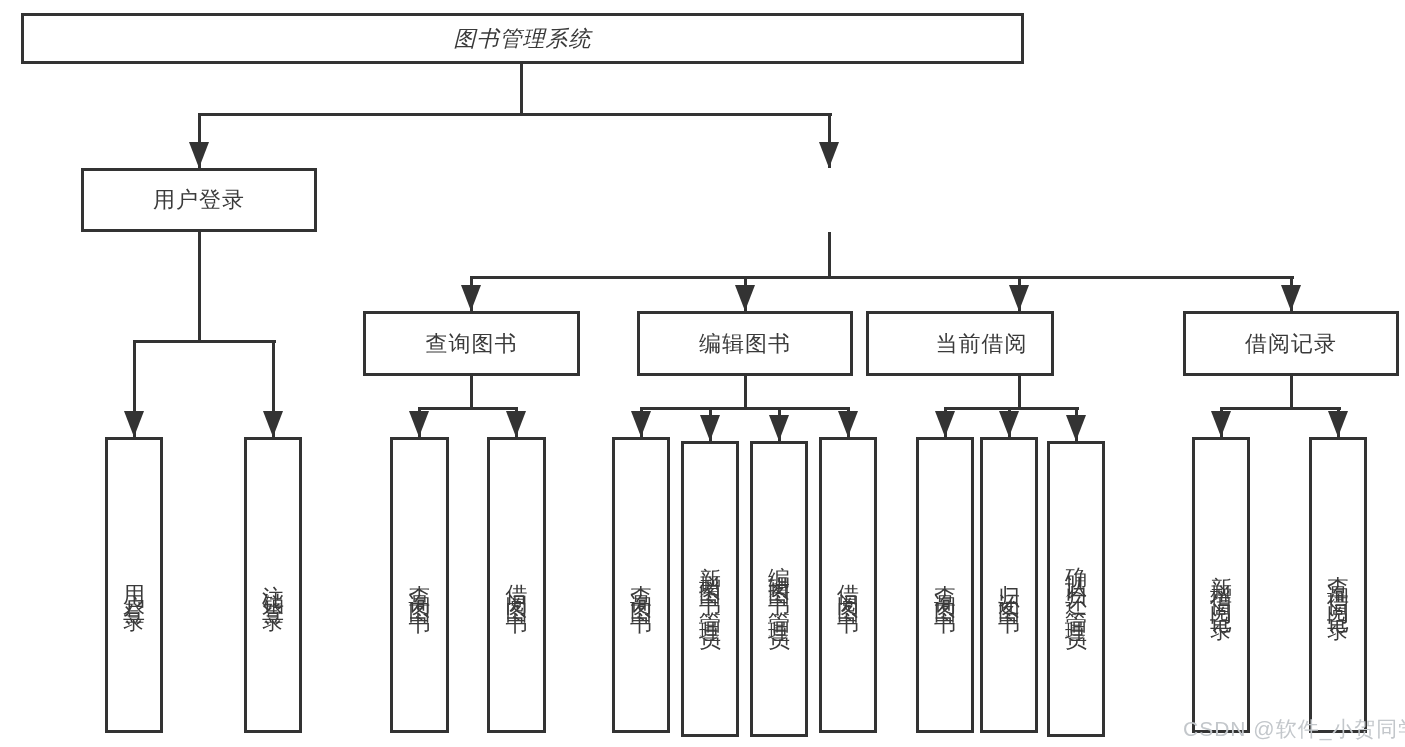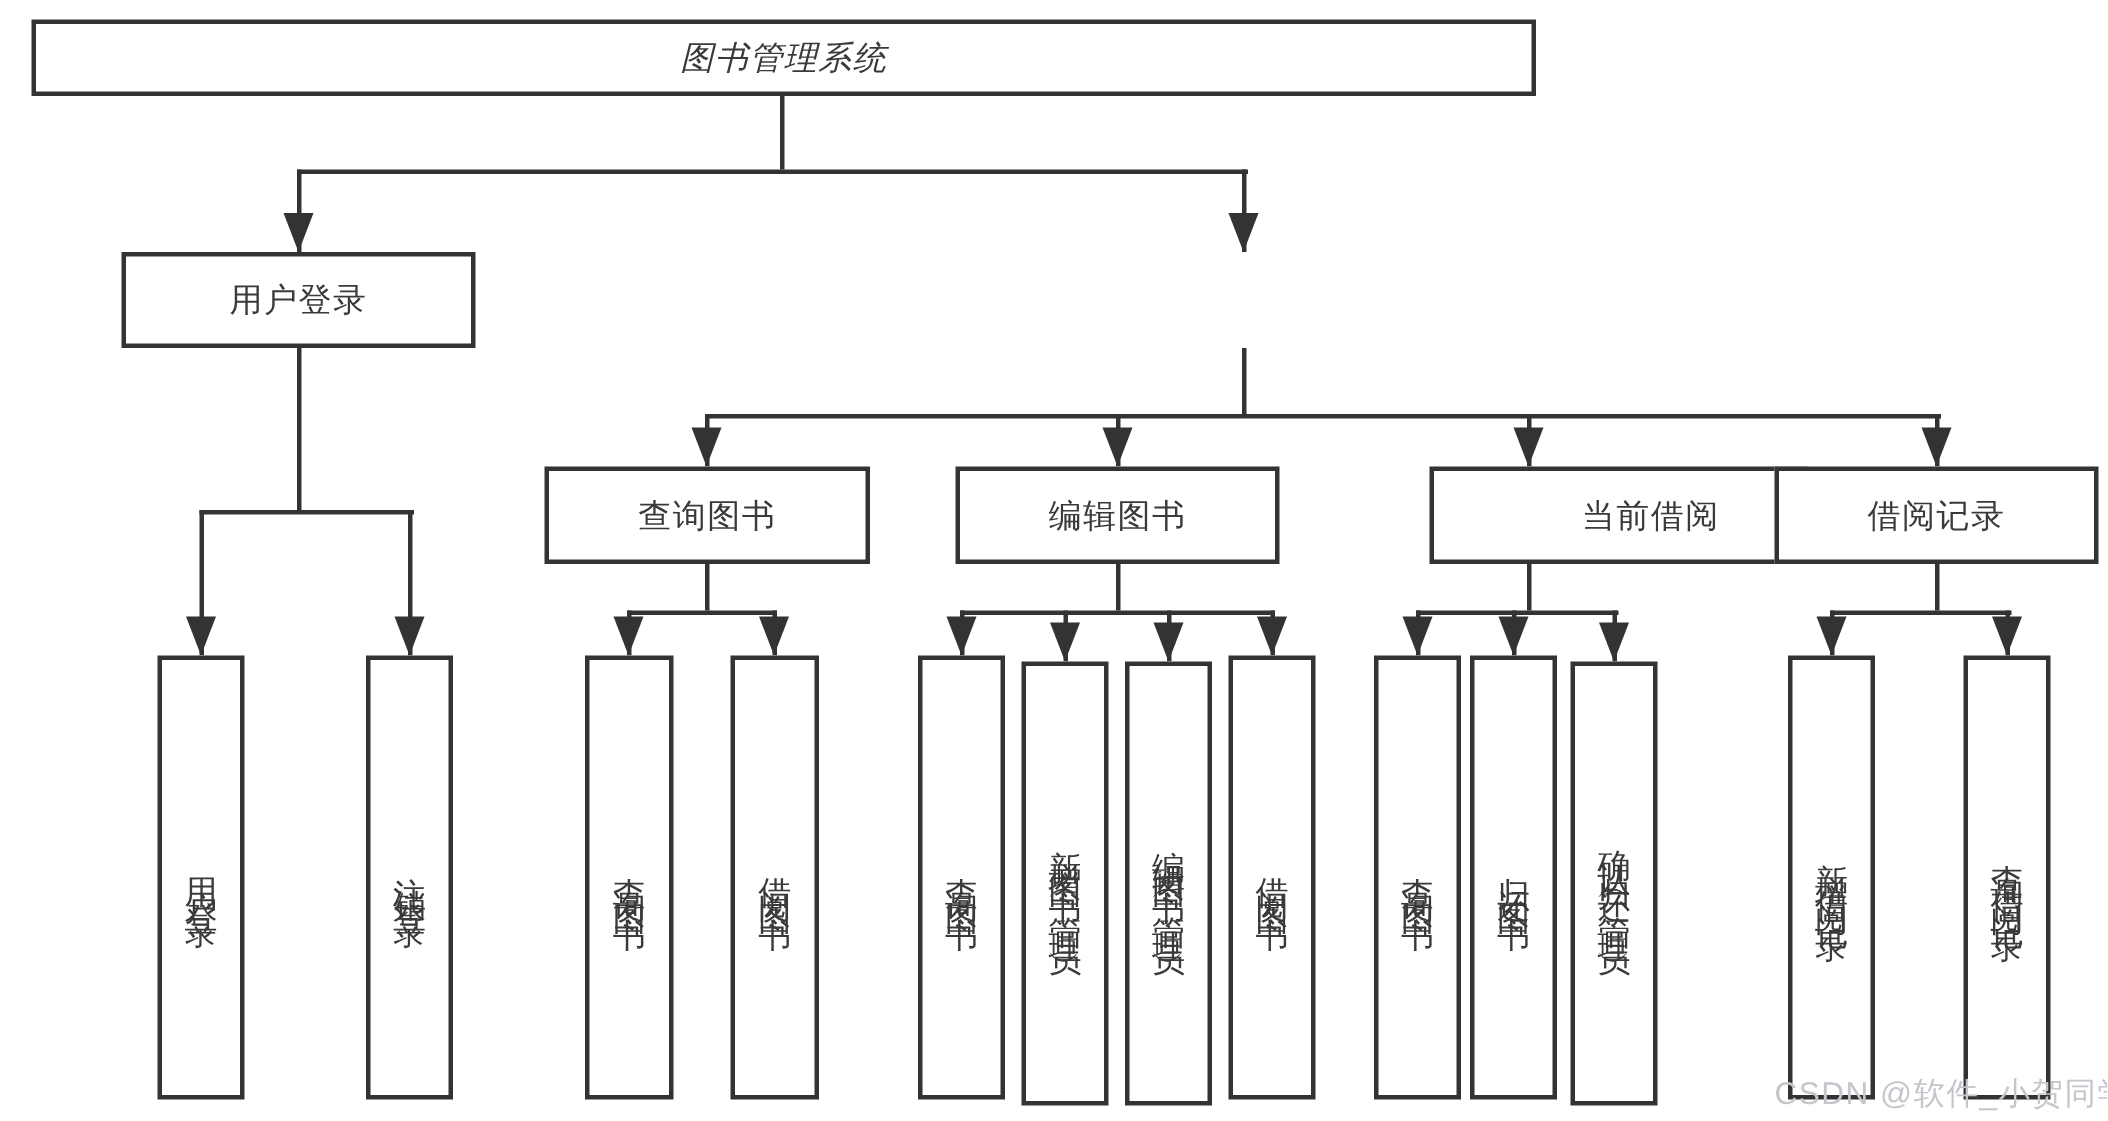--- a/index.html
+++ b/index.html
@@ -58,21 +58,21 @@
   <div class="arrow" style="left:461px;  top:285px;"></div>
   <div class="vline" style="left:744px;  top:276px; width:3px; height:35px;"></div>
   <div class="arrow" style="left:735px;  top:285px;"></div>
   <div class="vline" style="left:1018px; top:276px; width:3px; height:35px;"></div>
   <div class="arrow" style="left:1009px; top:285px;"></div>
   <div class="vline" style="left:1290px; top:276px; width:3px; height:35px;"></div>
   <div class="arrow" style="left:1281px; top:285px;"></div>
 
   <div class="node" style="left:363px;  top:311px; width:217px; height:65px;">查询图书</div>
   <div class="node" style="left:637px;  top:311px; width:216px; height:65px;">编辑图书</div>
-  <div class="node" style="left:953px;  top:311px; width:252px; height:65px;padding-left:43px;">当前借阅</div>
+  <div class="node" style="left:866px;  top:311px; width:188px; height:65px;padding-left:43px;">当前借阅</div>
   <div class="node" style="left:1183px; top:311px; width:216px; height:65px;">借阅记录</div>
 
   <div class="vline" style="left:470px; top:376px; width:3px; height:31px;"></div>
   <div class="hline" style="left:418px; top:407px; width:100px; height:3px;"></div>
   <div class="vline" style="left:418px; top:407px; width:3px; height:30px;"></div>
   <div class="arrow" style="left:409px; top:411px;"></div>
   <div class="vline" style="left:515px; top:407px; width:3px; height:30px;"></div>
   <div class="arrow" style="left:506px; top:411px;"></div>
 
   <div class="vline" style="left:744px; top:376px; width:3px; height:31px;"></div>

